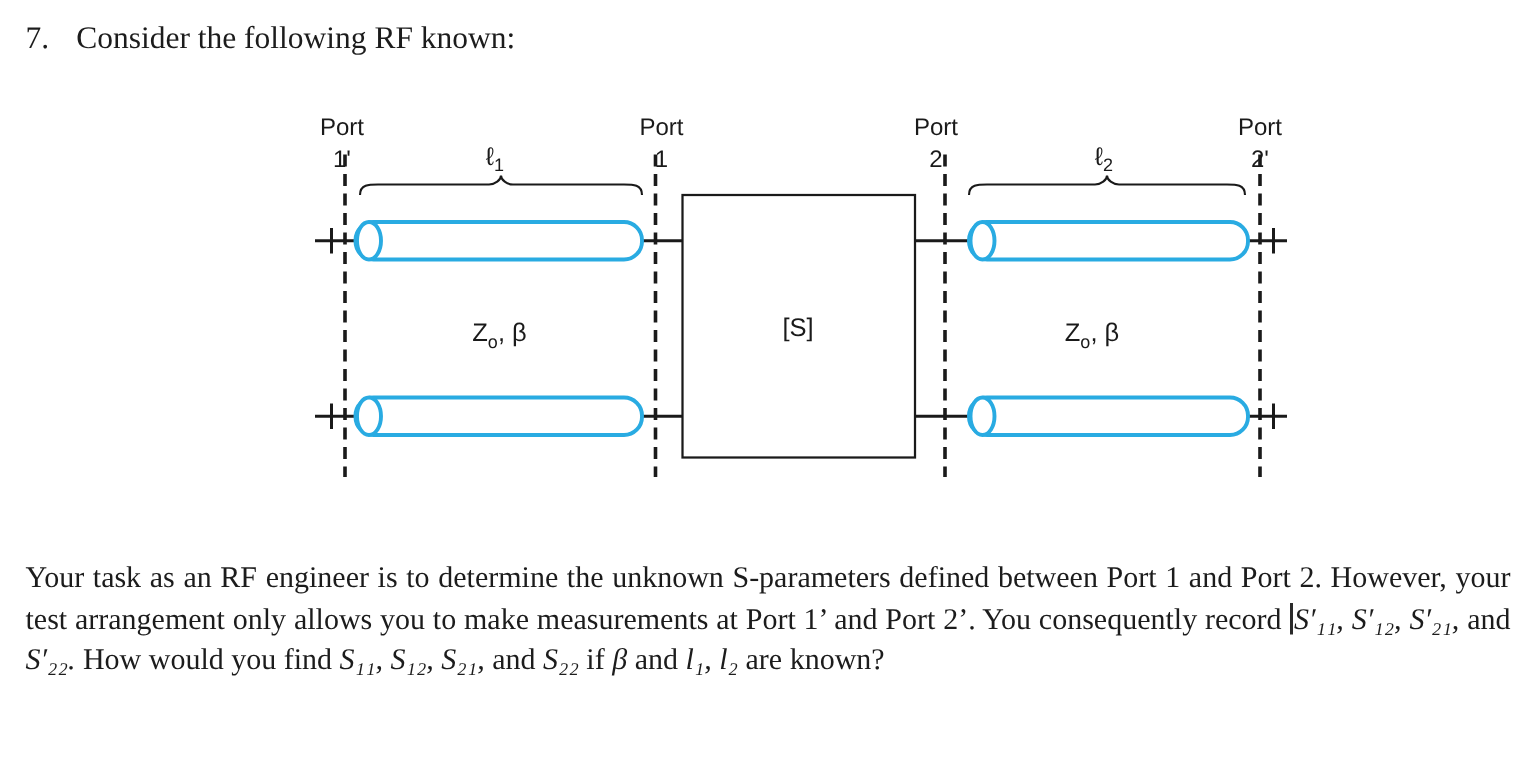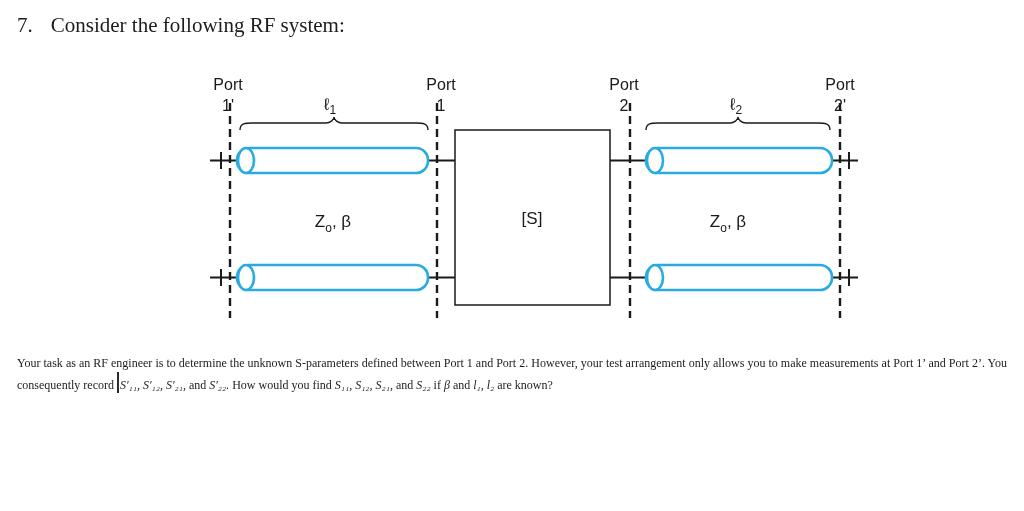--- a/index.html
+++ b/index.html
@@ -1,20 +1,20 @@
 <!DOCTYPE html>
 <html><head>
 <meta charset="utf-8">
 <style>
   html,body{margin:0;padding:0;background:#fff;}
   .page{position:relative;width:1024px;height:511px;background:#ffffff;overflow:hidden;
         font-family:"Liberation Serif","DejaVu Serif",serif;color:#1c1c1c;}
   .title{position:absolute;left:17px;top:13px;font-size:21px;display:flex;gap:18px;}
-  .statement{position:absolute;left:17px;top:355px;width:990px;margin:0;
-             font-size:12px;line-height:1.38;text-align:justify;}
+  .statement{position:absolute;left:17px;top:372px;width:990px;margin:0;
+             font-size:20px;line-height:1.38;text-align:justify;}
   .math{font-style:italic;font-family:"Liberation Serif","DejaVu Serif",serif;}
   .artifact{display:inline-block;width:2px;height:21px;background:#2a2a2a;
             vertical-align:-4px;margin:0 1px 0 0;}
   .diagram{position:absolute;left:0;top:60px;}
   svg text{font-family:"Liberation Sans","DejaVu Sans",sans-serif;fill:#1a1a1a;}
   .pt{font-size:16px;}
   .lbl{font-size:17px;}
   .sub{font-size:12px;}
   .ink{stroke:#1a1a1a;stroke-width:2;}
   .dash{stroke:#1a1a1a;stroke-width:2.4;stroke-dasharray:8 5;}
@@ -22,21 +22,21 @@
   .sbox{fill:#ffffff;stroke:#1a1a1a;stroke-width:1.5;}
   .brace{fill:none;stroke:#1a1a1a;stroke-width:1.4;}
 </style>
 </head>
 <body>
 
 <div class="page">
 
   <div class="title">
     <span>7.</span>
-    <span>Consider the following RF system:</span>
+    <span>Consider the following RF known:</span>
   </div>
 
   <svg class="diagram" width="1024" height="270" viewBox="0 0 1024 270">
 
     <line class="ink" x1="210" y1="100.5" x2="455" y2="100.5"></line>
     <line class="ink" x1="610" y1="100.5" x2="858" y2="100.5"></line>
     <line class="ink" x1="210" y1="217.5" x2="455" y2="217.5"></line>
     <line class="ink" x1="610" y1="217.5" x2="858" y2="217.5"></line>
 
     <line class="ink" x1="221" y1="92" x2="221" y2="109"></line>

